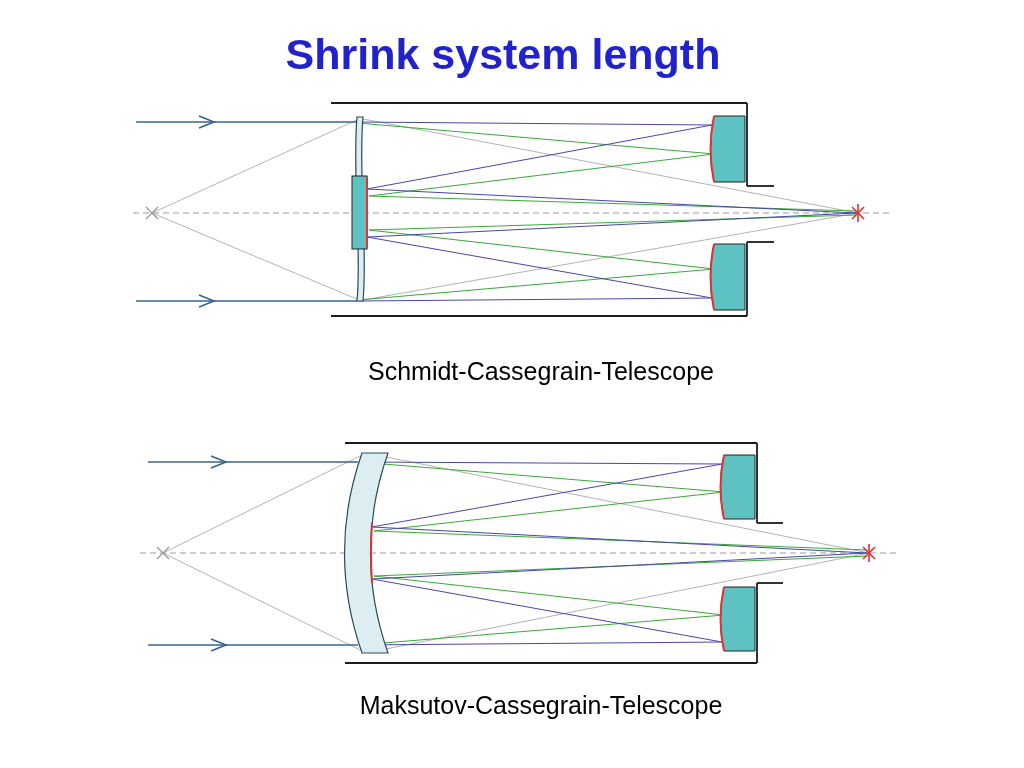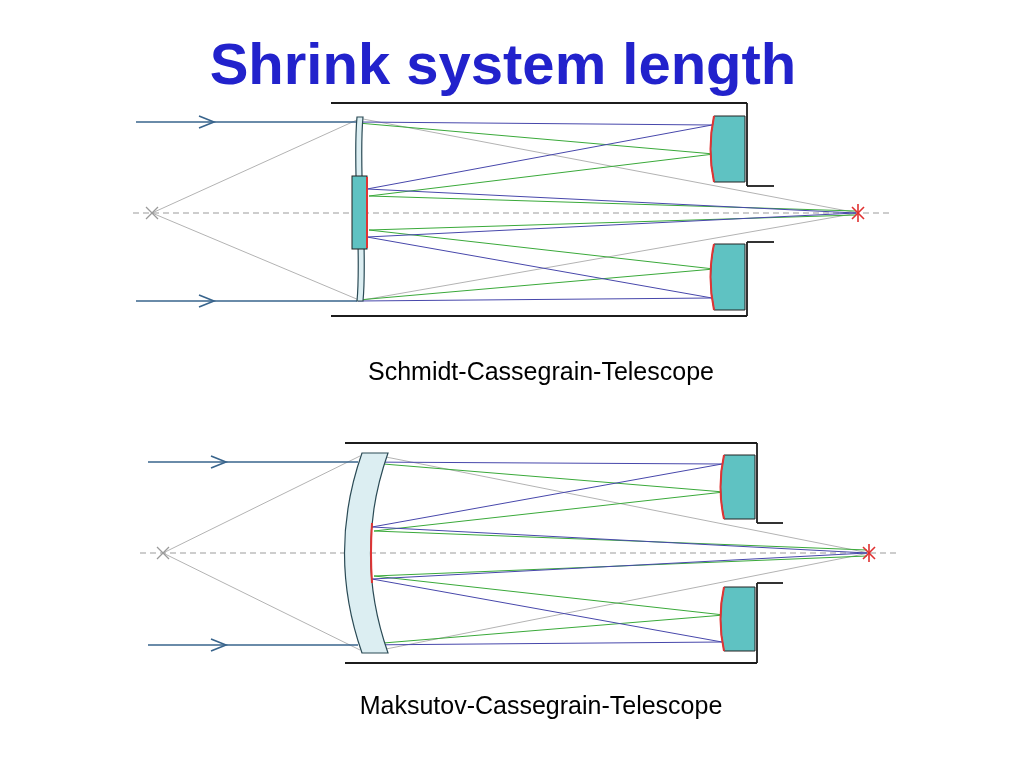--- a/index.html
+++ b/index.html
@@ -2,21 +2,21 @@
 <html style="--title-color: #2222cc; --mirror-fill: #5fc2c2; --mirror-edge: #e03434; --lens-fill: #dceef2; --outline: #1c1c1c; --ray-gray: #b3b3b3; --axis-gray: #9c9c9c; --ray-green: #3aa93a; --ray-blue: #4747ab; --ray-incoming: #38648c; --focus-red: #e03030;"><head>
 <meta charset="utf-8">
 <style>
   html,body { margin:0; padding:0; background:#ffffff; }
   .slide {
     position:relative; width:1024px; height:768px; background:#ffffff;
     font-family:"Liberation Sans", sans-serif; overflow:hidden;
   }
   .title {
     position:absolute; top:30px; left:0; width:1006px; text-align:center;
-    font-size:58px; font-weight:bold; color:var(--title-color,#2222cc);
+    font-size:43px; font-weight:bold; color:var(--title-color,#2222cc);
   }
   .caption {
     position:absolute; left:41px; width:1000px; text-align:center;
     font-size:25px; color:#000000;
   }
   .caption.schmidt  { top:357px; }
   .caption.maksutov { top:691px; }
 
   svg.diagram { position:absolute; left:0; top:0; }
 

